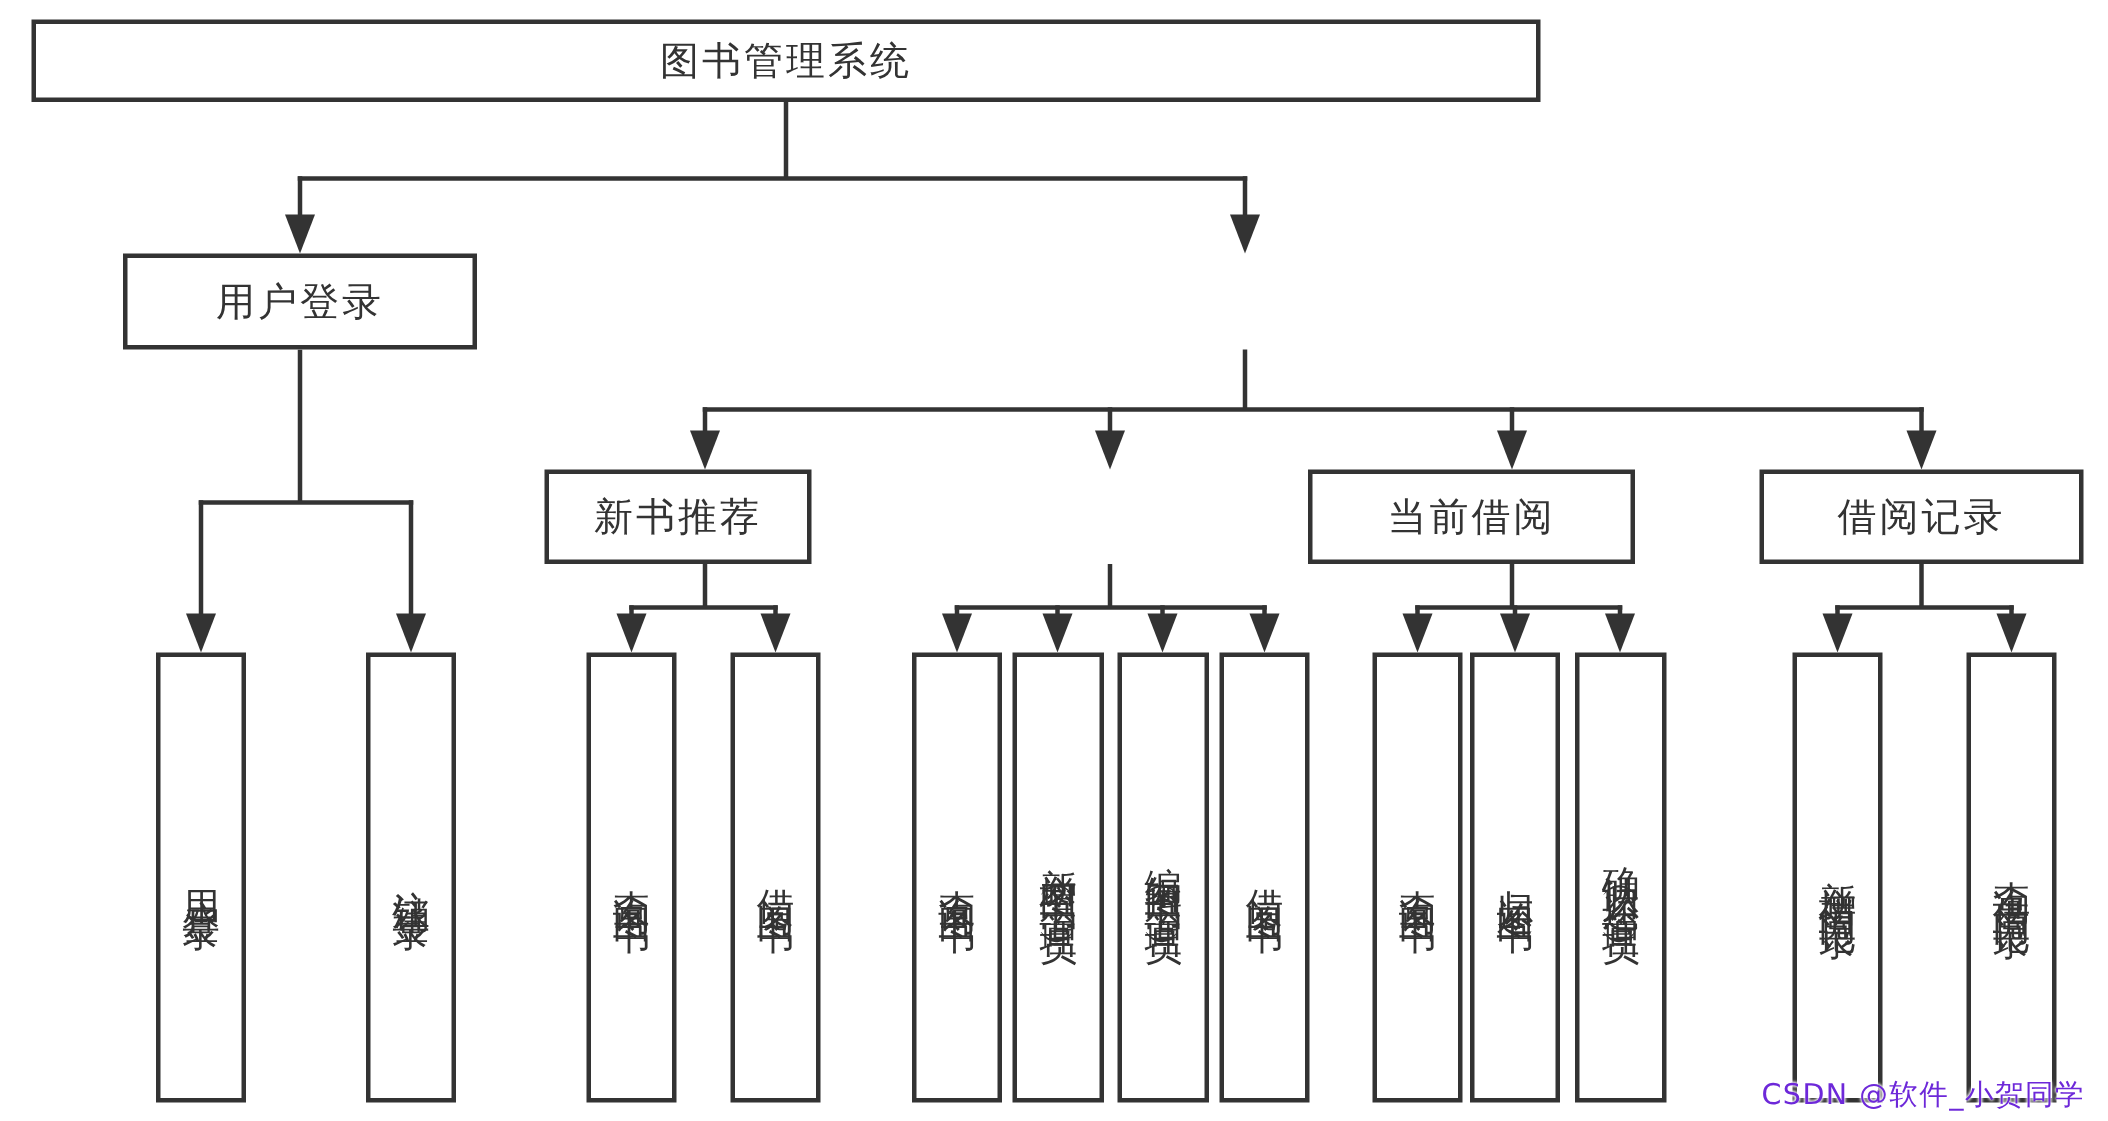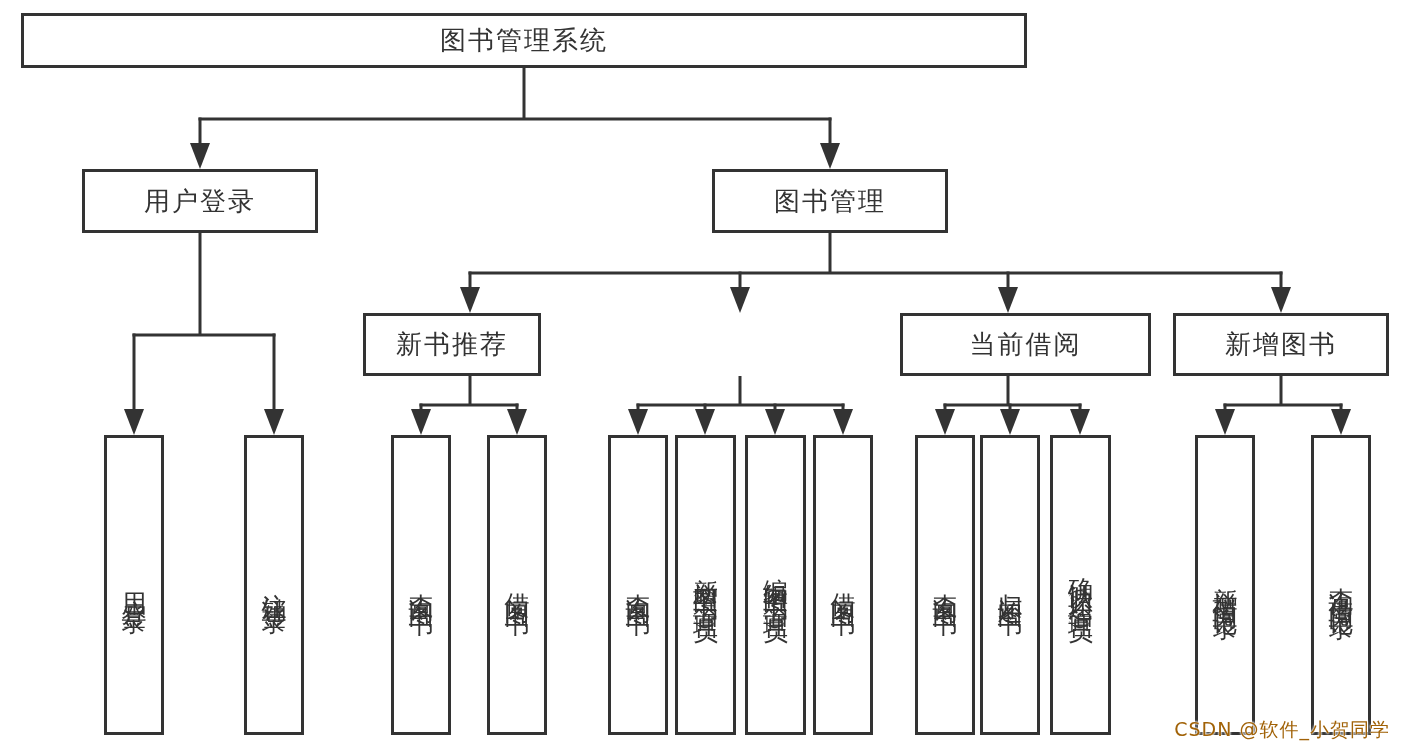--- a/index.html
+++ b/index.html
@@ -30,21 +30,21 @@
     text-orientation:mixed;
     letter-spacing:6px;
     font-size:25px;
     line-height:1;
   }
   .watermark{
     position:absolute;
     right:15px;
     bottom:4px;
     font-size:19px;
-    color:#a16207;
+    color:#6d28d9;
     letter-spacing:1px;
     z-index:5;
     text-shadow:0 0 2px #ffffff,0 0 2px #ffffff,0 0 3px #ffffff;
     white-space:nowrap;
   }
 </style>
 </head>
 <body>
 
 <div class="canvas">
@@ -114,25 +114,24 @@
       <polygon points="1000,409 1020,409 1010,435"></polygon>
       <polygon points="1070,409 1090,409 1080,435"></polygon>
       <polygon points="1215,409 1235,409 1225,435"></polygon>
       <polygon points="1331,409 1351,409 1341,435"></polygon>
     </g>
   </svg>
 
   <div class="box hbox" style="left:21px;top:13px;width:1006px;height:55px;font-family:Liberation Serif, serif;">图书管理系统</div>
 
   <div class="box hbox" style="left:82px;top:169px;width:236px;height:64px;">用户登录</div>
-  <div class="box hbox" style="left:712px;top:169px;width:236px;height:64px;">图书管理</div>
 
   <div class="box hbox" style="left:363px;top:313px;width:178px;height:63px;">新书推荐</div>
-  <div class="box hbox" style="left:900px;top:313px;width:251px;height:63px;">当前借阅</div>
-  <div class="box hbox" style="left:1173px;top:313px;width:216px;height:63px;">新增图书</div>
+  <div class="box hbox" style="left:872px;top:313px;width:218px;height:63px;">当前借阅</div>
+  <div class="box hbox" style="left:1173px;top:313px;width:216px;height:63px;">借阅记录</div>
 
   <div class="box vbox" style="left:104px;top:435px;width:60px;height:300px;">用户登录</div>
   <div class="box vbox" style="left:244px;top:435px;width:60px;height:300px;">注销登录</div>
   <div class="box vbox" style="left:391px;top:435px;width:60px;height:300px;">查询图书</div>
   <div class="box vbox" style="left:487px;top:435px;width:60px;height:300px;">借阅图书</div>
   <div class="box vbox" style="left:608px;top:435px;width:60px;height:300px;">查询图书</div>
   <div class="box vbox" style="left:675px;top:435px;width:61px;height:300px;">新增图书（管理员）</div>
   <div class="box vbox" style="left:745px;top:435px;width:61px;height:300px;">编辑图书（管理员）</div>
   <div class="box vbox" style="left:813px;top:435px;width:60px;height:300px;">借阅图书</div>
   <div class="box vbox" style="left:915px;top:435px;width:60px;height:300px;">查询图书</div>

